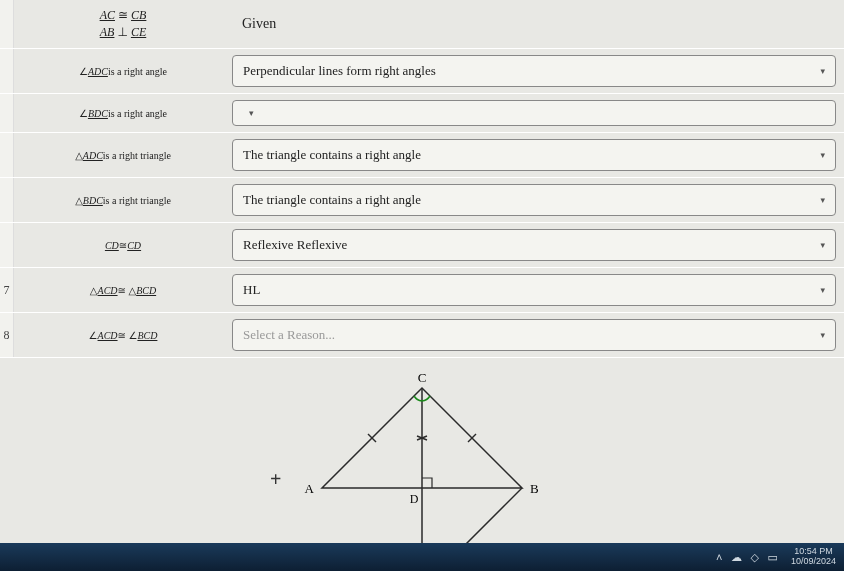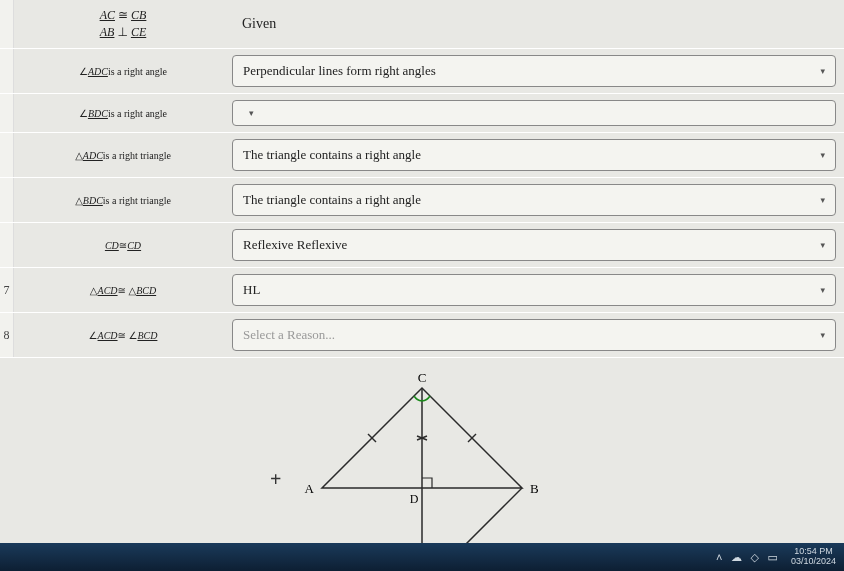--- a/index.html
+++ b/index.html
@@ -228,15 +228,15 @@
 
 <div class="taskbar">
   <div class="icons">
     <span>˄</span>
     <span>☁</span>
     <span>◇</span>
     <span>▭</span>
   </div>
   <div class="clock">
     <div>10:54 PM</div>
-    <div>03/10/2024</div>
+    <div>10/09/2024</div>
   </div>
 </div>
 
 </body></html>

